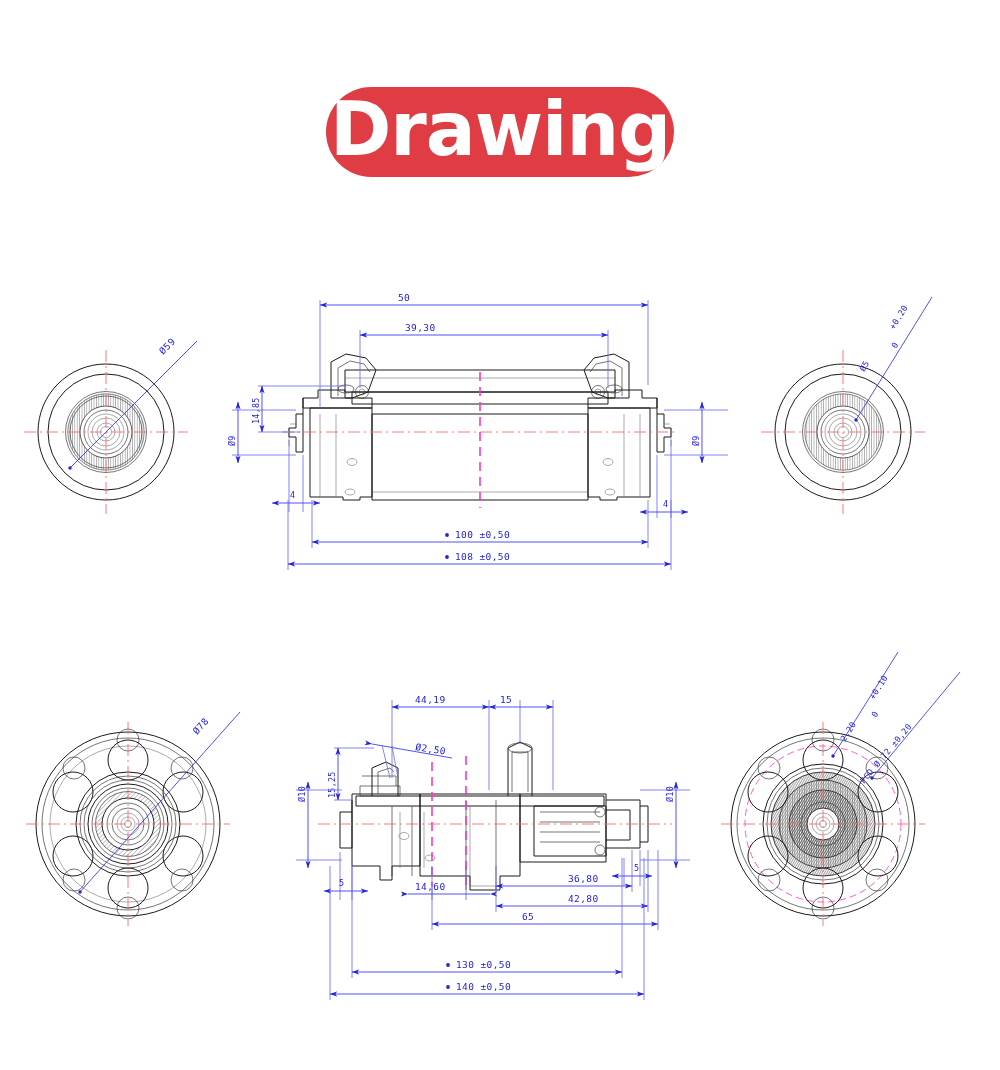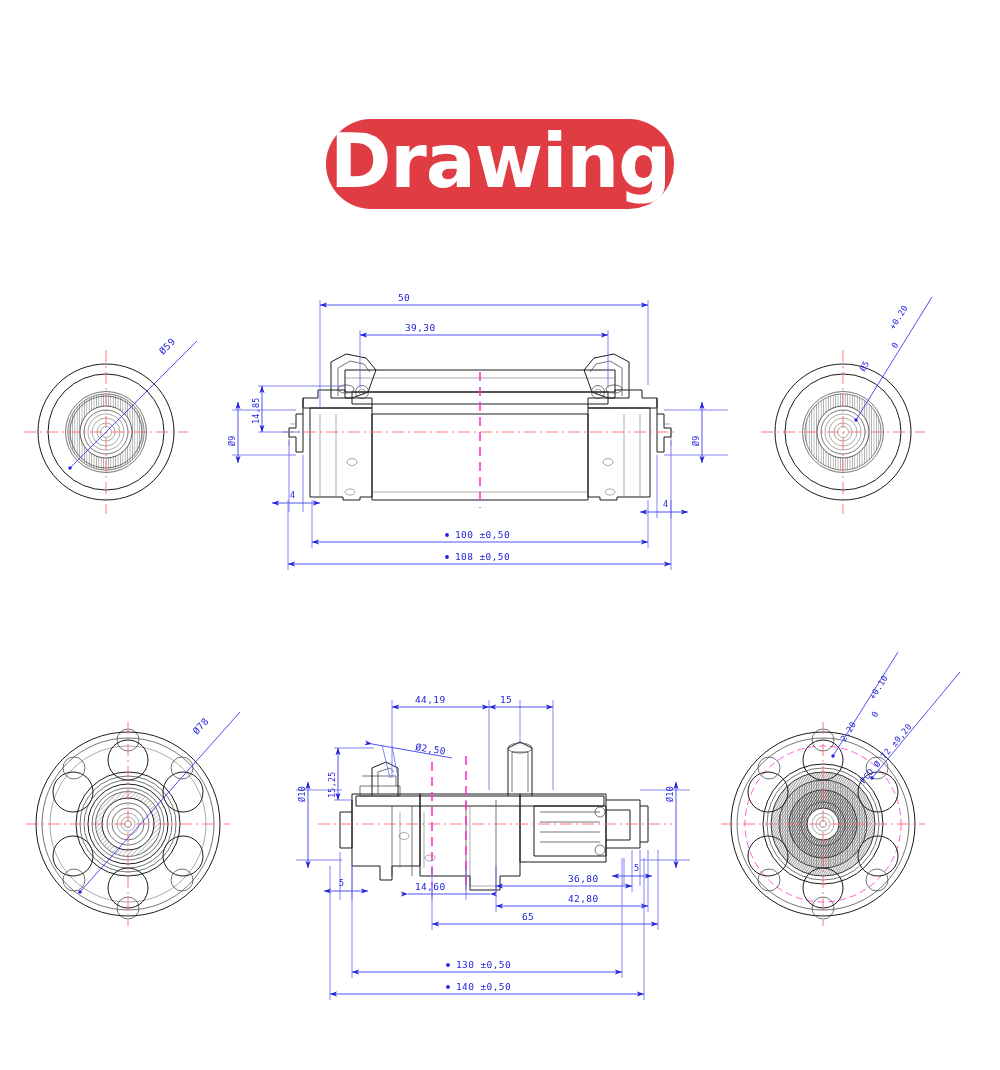--- a/index.html
+++ b/index.html
@@ -7,21 +7,21 @@
     width:1000px;height:1070px;position:relative;overflow:hidden;
     font-family:"Liberation Sans", sans-serif;
     background:#ffffff;
   }
   #sheet{position:absolute;inset:0;}
 
   
   .title-badge{
     position:absolute;left:326px;top:87px;width:348px;height:90px;
     background:#e03c44;border-radius:45px;
-    display:flex;align-items:center;justify-content:center;margin-top:32px;
+    display:flex;align-items:center;justify-content:center;
   }
   .title-badge .title-text{
     color:#ffffff;font-size:74px;font-weight:bold;letter-spacing:-1px;
     font-family:"DejaVu Sans", sans-serif;line-height:1;
     transform:translateY(-3px);
   }
 
   
   svg.cad{position:absolute;left:0;top:0;width:1000px;height:1070px;overflow:visible;}
   .obj{fill:none;stroke:#1a1a1a;stroke-width:1;}

